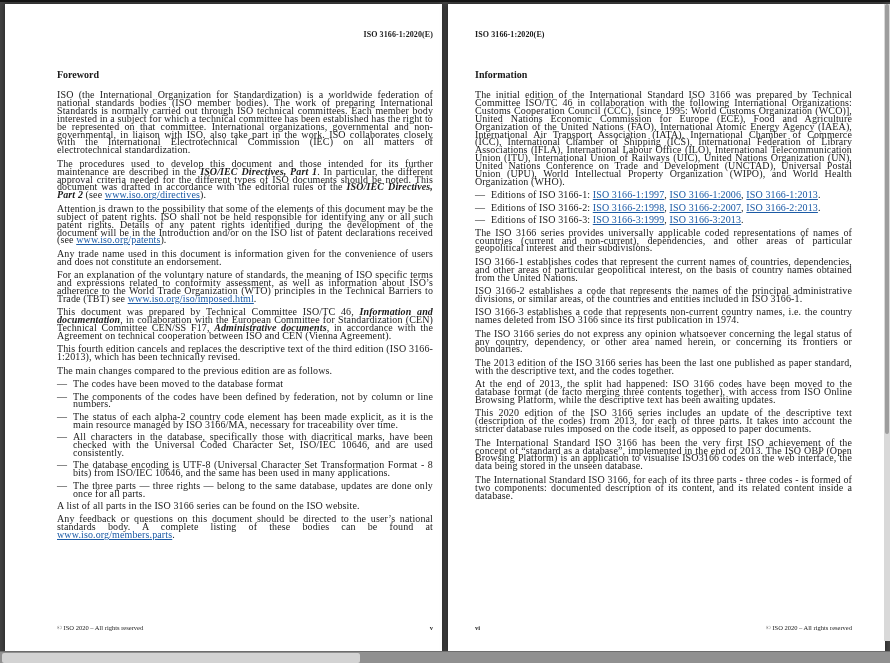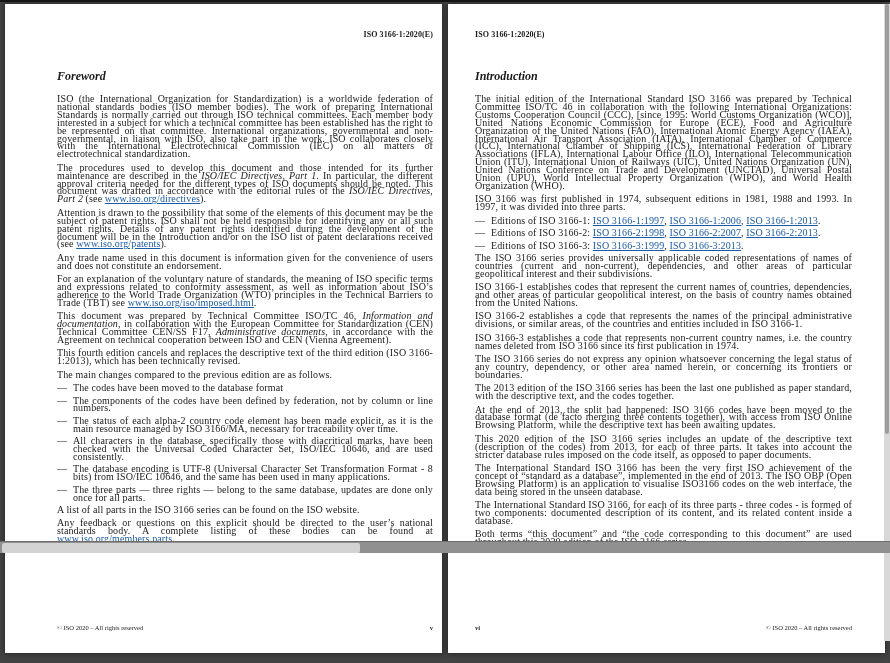--- a/index.html
+++ b/index.html
@@ -3,47 +3,47 @@
 <meta charset="utf-8">
 <style>
   * { box-sizing: border-box; }
   html, body { margin: 0; padding: 0; }
   body {
     width: 890px; height: 663px; overflow: hidden;
     background: #434343;
     font-family: "Liberation Serif", serif;
   }
   .viewport {
-    position: relative; width: 890px; height: 553px;
+    position: relative; width: 890px; height: 663px;
     background: #434343;
     border-top: 2px solid #161616;
   }
   .page {
     position: absolute; top: 2px; width: 437px; height: 649px;
     background: #ffffff; color: #1a1a1a;
     box-shadow: 0 0 6px rgba(0,0,0,0.55);
   }
   .page-left  { left: 5px;   padding: 26px 9px 0 52px; }
   .page-right { left: 448px; padding: 26px 33px 0 27px; }
 
   .page-header { font-size: 8px; font-weight: bold; letter-spacing: 0.1px; }
   .page-left .page-header { text-align: right; }
 
-  .page-title { font-size: 12px; font-weight: bold; margin: 30px 0 0 0; font-style: italic; }
+  .page-title { font-size: 10px; font-weight: bold; margin: 30px 0 0 0; }
 
   .page-body {
     margin-top: 11px;
     font-size: 10px; line-height: 7.9px; letter-spacing: 0.12px;
     text-align: justify;
   }
   .para { margin: 0 0 5.5px 0; }
   .dash-item { position: relative; padding-left: 16px; margin: 0 0 4.5px 0; }
   .dash { position: absolute; left: 0; top: 0; }
   a.doc-link { color: var(--link_blue, #1b5aa5); cursor: pointer; }
-  .italic { font-style: italic; }
+  .italic { font-style: italic; font-weight: bold; }
 
   .page-footer {
     position: absolute; bottom: 22px;
     display: flex; justify-content: space-between; align-items: baseline;
     font-size: 6.5px;
   }
   .page-left .page-footer  { left: 52px; right: 9px; }
   .page-right .page-footer { left: 27px; right: 33px; }
   .page-num { font-weight: bold; }
 
@@ -81,48 +81,46 @@
         <p class="para"><span>This document was prepared by Technical Committee ISO/TC 46, </span><span class="italic">Information and documentation</span><span>, in collaboration with the European Committee for Standardization (CEN) Technical Committee CEN/SS F17, </span><span class="italic">Administrative documents</span><span>, in accordance with the Agreement on technical cooperation between ISO and CEN (Vienna Agreement).</span></p>
         <p class="para"><span>This fourth edition cancels and replaces the descriptive text of the third edition (ISO 3166-1:2013), which has been technically revised.</span></p>
         <p class="para"><span>The main changes compared to the previous edition are as follows.</span></p>
         <div class="dash-item"><span class="dash">—</span><span><span>The codes have been moved to the database format</span></span></div>
         <div class="dash-item"><span class="dash">—</span><span><span>The components of the codes have been defined by federation, not by column or line numbers.</span></span></div>
         <div class="dash-item"><span class="dash">—</span><span><span>The status of each alpha-2 country code element has been made explicit, as it is the main resource managed by ISO 3166/MA, necessary for traceability over time.</span></span></div>
         <div class="dash-item"><span class="dash">—</span><span><span>All characters in the database, specifically those with diacritical marks, have been checked with the Universal Coded Character Set, ISO/IEC 10646, and are used consistently.</span></span></div>
         <div class="dash-item"><span class="dash">—</span><span><span>The database encoding is UTF-8 (Universal Character Set Transformation Format - 8 bits) from ISO/IEC 10646, and the same has been used in many applications.</span></span></div>
         <div class="dash-item"><span class="dash">—</span><span><span>The three parts — three rights — belong to the same database, updates are done only once for all parts.</span></span></div>
         <p class="para"><span>A list of all parts in the ISO 3166 series can be found on the ISO website.</span></p>
-        <p class="para"><span>Any feedback or questions on this explicit should be directed to the user’s national standards body. A complete listing of these bodies can be found at </span><a class="doc-link" href="#">www.iso.org/members.parts</a><span>.</span></p>
+        <p class="para"><span>Any feedback or questions on this document should be directed to the user’s national standards body. A complete listing of these bodies can be found at </span><a class="doc-link" href="#">www.iso.org/members.parts</a><span>.</span></p>
       </div>
     <div class="page-footer">
       <span>© ISO 2020 – All rights reserved</span>
       <span class="page-num">v</span>
     </div>
   </div>
 
   <div class="page page-right">
     <div class="page-header">ISO 3166-1:2020(E)</div>
-    <h1 class="page-title">Introduction</h1>
+    <h1 class="page-title">Information</h1>
     <div class="page-body">
         <p class="para"><span>The initial edition of the International Standard ISO 3166 was prepared by Technical Committee ISO/TC 46 in collaboration with the following International Organizations: Customs Cooperation Council (CCC), [since 1995: World Customs Organization (WCO)], United Nations Economic Commission for Europe (ECE), Food and Agriculture Organization of the United Nations (FAO), International Atomic Energy Agency (IAEA), International Air Transport Association (IATA), International Chamber of Commerce (ICC), International Chamber of Shipping (ICS), International Federation of Library Associations (IFLA), International Labour Office (ILO), International Telecommunication Union (ITU), International Union of Railways (UIC), United Nations Organization (UN), United Nations Conference on Trade and Development (UNCTAD), Universal Postal Union (UPU), World Intellectual Property Organization (WIPO), and World Health Organization (WHO).</span></p>
-        <p class="para"><span>ISO 3166 was first published in 1974, subsequent editions in 1981, 1988 and 1993. In 1997, it was divided into three parts.</span></p>
         <div class="dash-item"><span class="dash">—</span><span><span>Editions of ISO 3166-1: </span><a class="doc-link" href="#">ISO 3166-1:1997</a><span>, </span><a class="doc-link" href="#">ISO 3166-1:2006</a><span>, </span><a class="doc-link" href="#">ISO 3166-1:2013</a><span>.</span></span></div>
         <div class="dash-item"><span class="dash">—</span><span><span>Editions of ISO 3166-2: </span><a class="doc-link" href="#">ISO 3166-2:1998</a><span>, </span><a class="doc-link" href="#">ISO 3166-2:2007</a><span>, </span><a class="doc-link" href="#">ISO 3166-2:2013</a><span>.</span></span></div>
         <div class="dash-item"><span class="dash">—</span><span><span>Editions of ISO 3166-3: </span><a class="doc-link" href="#">ISO 3166-3:1999</a><span>, </span><a class="doc-link" href="#">ISO 3166-3:2013</a><span>.</span></span></div>
         <p class="para"><span>The ISO 3166 series provides universally applicable coded representations of names of countries (current and non-current), dependencies, and other areas of particular geopolitical interest and their subdivisions.</span></p>
         <p class="para"><span>ISO 3166-1 establishes codes that represent the current names of countries, dependencies, and other areas of particular geopolitical interest, on the basis of country names obtained from the United Nations.</span></p>
         <p class="para"><span>ISO 3166-2 establishes a code that represents the names of the principal administrative divisions, or similar areas, of the countries and entities included in ISO 3166-1.</span></p>
         <p class="para"><span>ISO 3166-3 establishes a code that represents non-current country names, i.e. the country names deleted from ISO 3166 since its first publication in 1974.</span></p>
         <p class="para"><span>The ISO 3166 series do not express any opinion whatsoever concerning the legal status of any country, dependency, or other area named herein, or concerning its frontiers or boundaries.</span></p>
         <p class="para"><span>The 2013 edition of the ISO 3166 series has been the last one published as paper standard, with the descriptive text, and the codes together.</span></p>
         <p class="para"><span>At the end of 2013, the split had happened: ISO 3166 codes have been moved to the database format (de facto merging three contents together), with access from ISO Online Browsing Platform, while the descriptive text has been awaiting updates.</span></p>
         <p class="para"><span>This 2020 edition of the ISO 3166 series includes an update of the descriptive text (description of the codes) from 2013, for each of three parts. It takes into account the stricter database rules imposed on the code itself, as opposed to paper documents.</span></p>
         <p class="para"><span>The International Standard ISO 3166 has been the very first ISO achievement of the concept of “standard as a database”, implemented in the end of 2013. The ISO OBP (Open Browsing Platform) is an application to visualise ISO3166 codes on the web interface, the data being stored in the unseen database.</span></p>
         <p class="para"><span>The International Standard ISO 3166, for each of its three parts - three codes - is formed of two components: documented description of its content, and its related content inside a database.</span></p>
-        <p class="para"><span>Both terms “this document” and “the code corresponding to this document” are used throughout this 2020 edition of the ISO 3166 series.</span></p>
       </div>
     <div class="page-footer">
       <span class="page-num">vi</span>
       <span>© ISO 2020 – All rights reserved</span>
     </div>
   </div>
 
   <div class="scrollbar-v">
     <div class="scrollbar-v-thumb"></div>
   </div>

